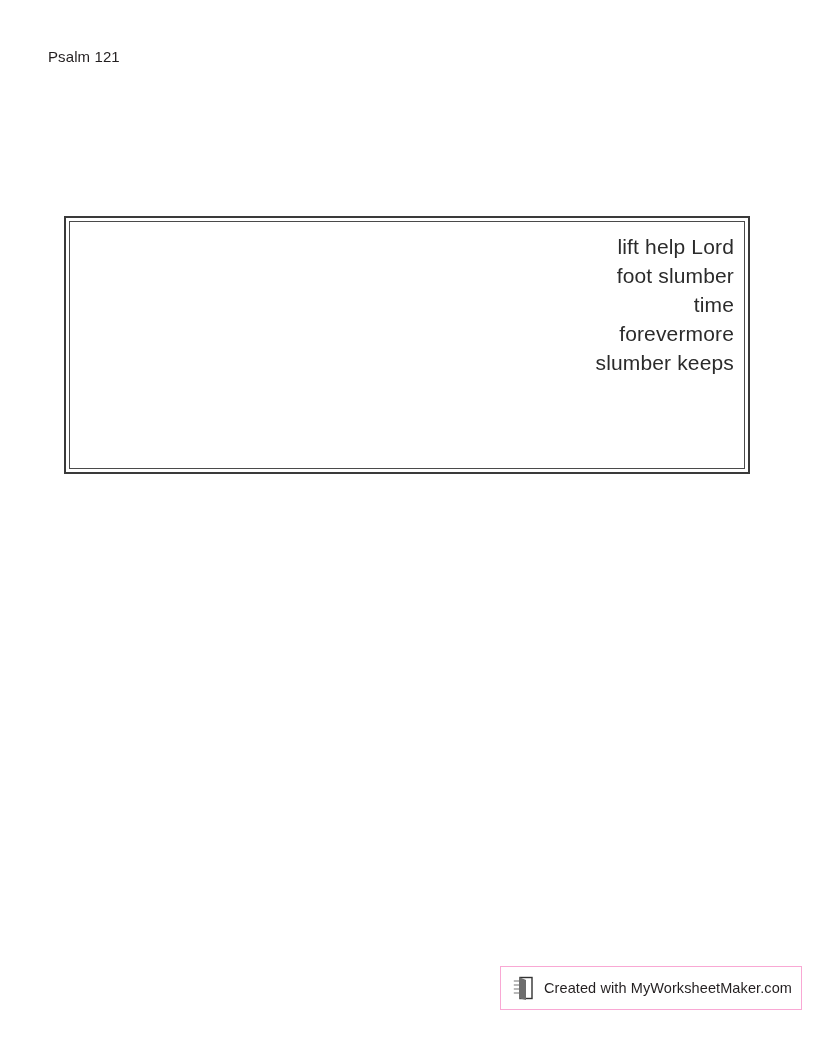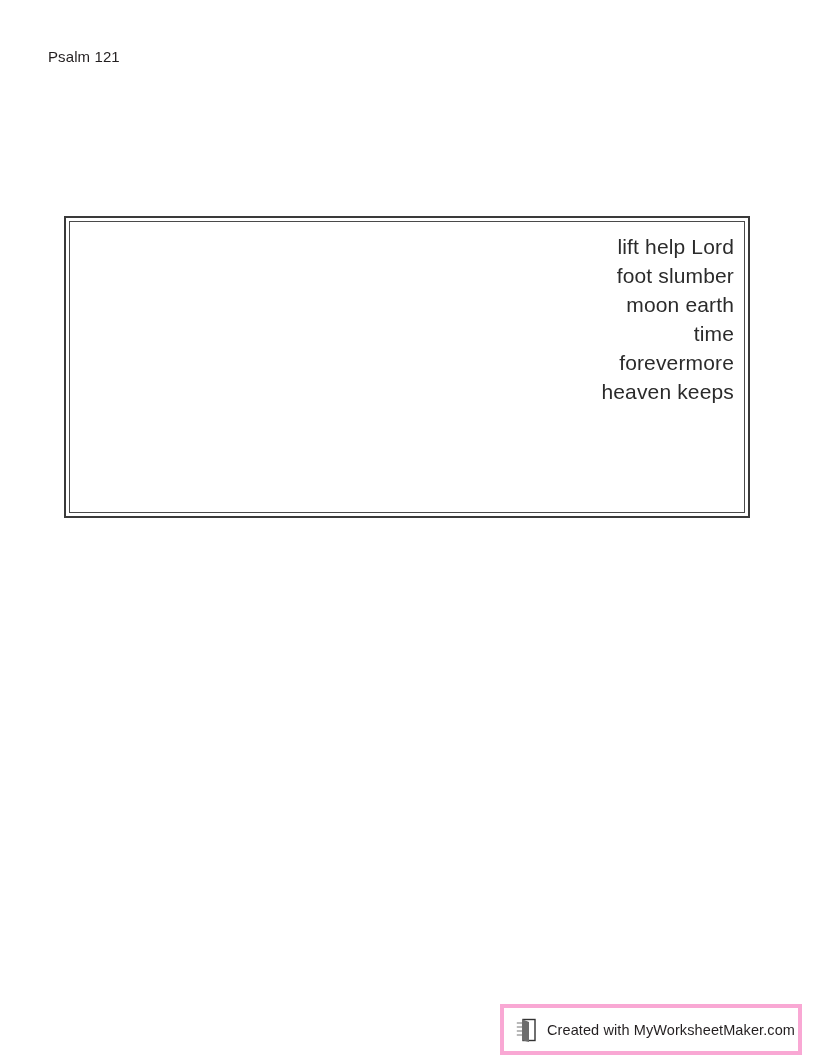--- a/index.html
+++ b/index.html
@@ -33,21 +33,21 @@
     letter-spacing: 0.1px;
     white-space: nowrap;
   }
 
   
   .wordbank-outer {
     position: absolute;
     left: 64px;
     top: 216px;
     width: 686px;
-    height: 302px;
+    height: 258px;
     border: 2px solid #3a3a3a;
     box-sizing: border-box;
     background: #ffffff;
   }
   .wordbank-inner {
     position: absolute;
     left: 3px;
     top: 3px;
     right: 3px;
     bottom: 3px;
@@ -67,24 +67,24 @@
     line-height: 29px;
     color: #2b2b2b;
     white-space: nowrap;
     letter-spacing: 0.15px;
   }
 
   
   .footer-badge {
     position: absolute;
     left: 500px;
-    top: 1004px;
+    top: 966px;
     width: 302px;
-    height: 51px;
-    border: 4px solid #f9a8d4;
+    height: 44px;
+    border: 1px solid #f9a8d4;
     background: #ffffff;
     box-sizing: border-box;
     display: flex;
     align-items: center;
     padding-left: 12px;
   }
   .footer-icon {
     width: 22px;
     height: 24px;
     margin-right: 9px;
@@ -103,24 +103,23 @@
 
 <div class="page">
 
   <div class="worksheet-title">Psalm 121</div>
 
   <div class="wordbank-outer">
     <div class="wordbank-inner">
       <div class="wordbank-list">
         <div class="wordbank-line">lift help Lord</div>
         <div class="wordbank-line">foot slumber</div>
-        <div class="wordbank-line">moon earth</div>
         <div class="wordbank-line">time</div>
         <div class="wordbank-line">forevermore</div>
-        <div class="wordbank-line">heaven keeps</div>
+        <div class="wordbank-line">slumber keeps</div>
       </div>
     </div>
   </div>
 
   <div class="footer-badge">
     <svg class="footer-icon" viewBox="0 0 22 24">
       <rect x="7" y="1.5" width="12" height="21" fill="#ffffff" stroke="#333333" stroke-width="1.4"></rect>
       <path d="M7 1.5 L13 4 L13 24 L7 22.5 Z" fill="#6d6d6d"></path>
       <line x1="0.8" y1="5" x2="6" y2="5" stroke="#8a8a8a" stroke-width="1.2"></line>
       <line x1="0.8" y1="9" x2="6" y2="9" stroke="#8a8a8a" stroke-width="1.2"></line>

